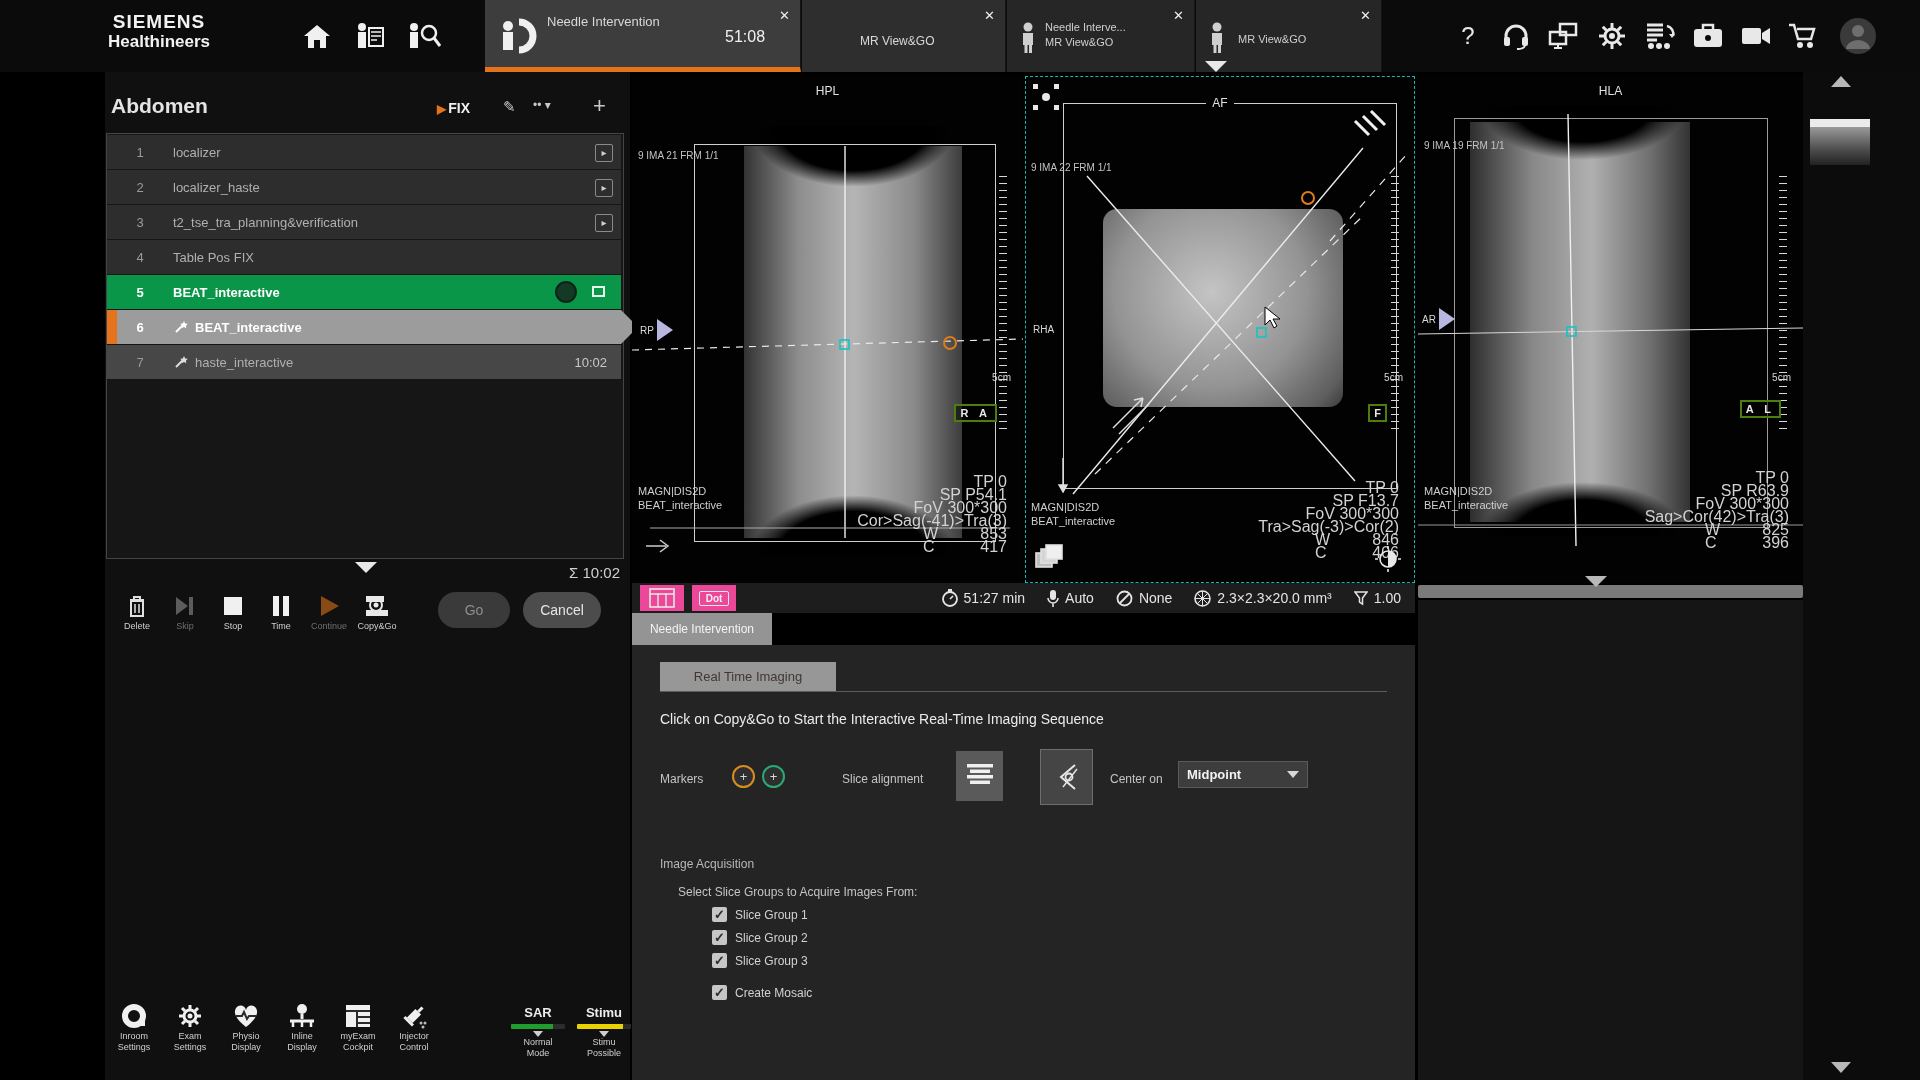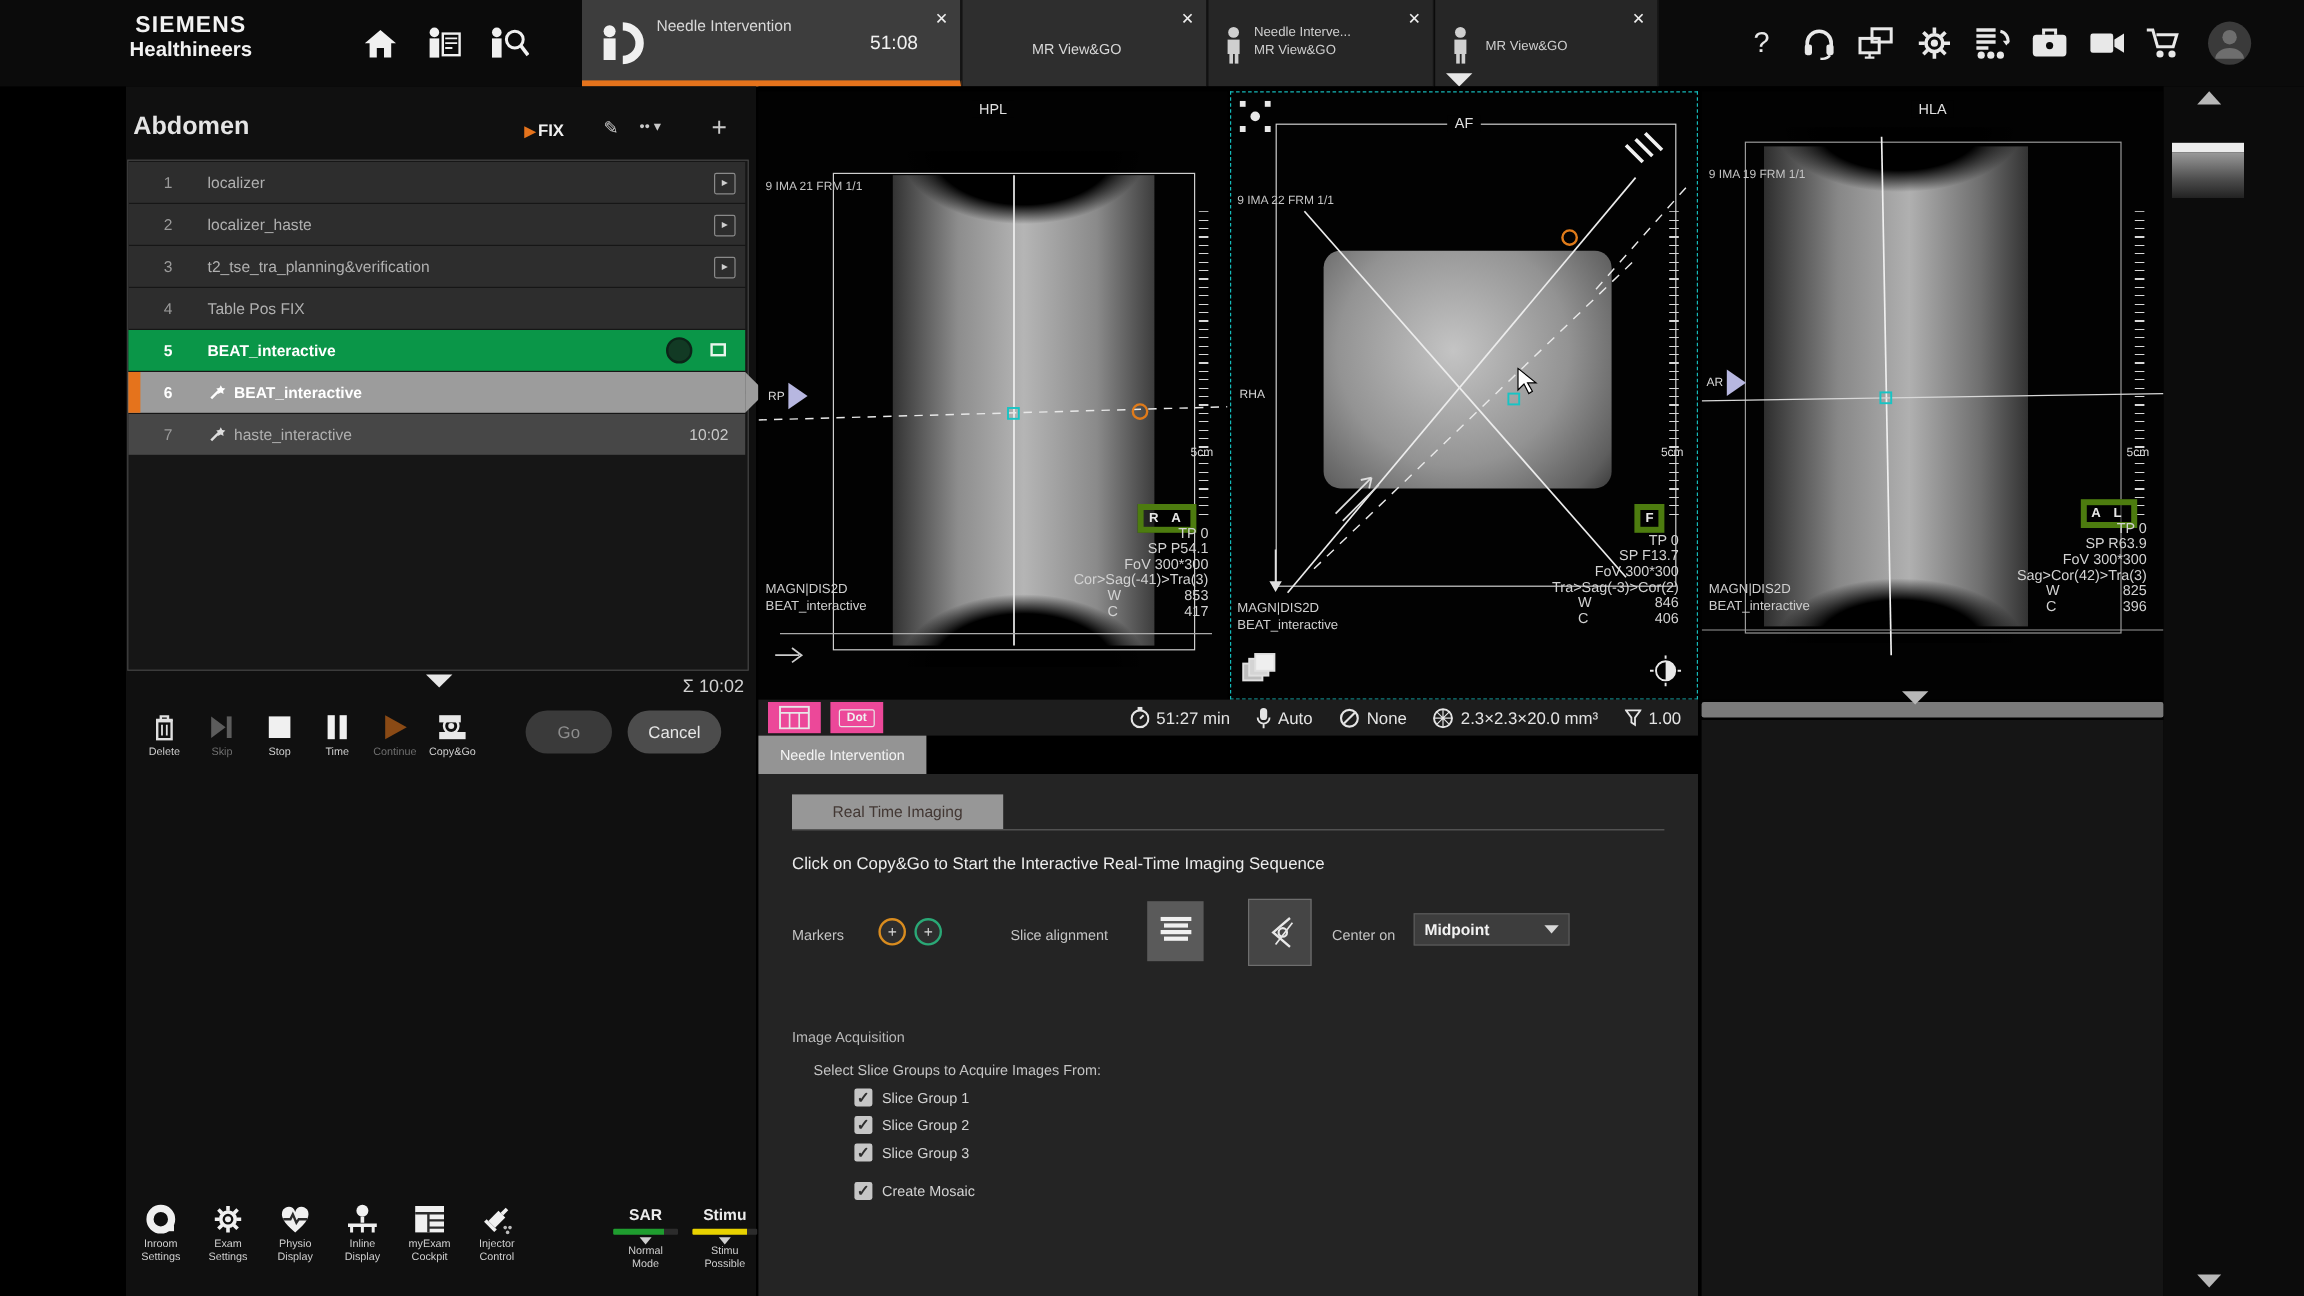--- a/index.html
+++ b/index.html
@@ -66,23 +66,23 @@
   .vp{position:absolute;top:4px;height:507px;background:#020202;overflow:hidden;}
   .vp.selected{outline:1px dashed #15b8b8;outline-offset:-1px;}
   .vp-title{position:absolute;left:0;right:0;text-align:center;font-size:12px;color:#e0e0e0;z-index:6;}
   .vp-title span{background:#020202;padding:0 6px;}
   .vp-ima{position:absolute;font-size:10px;color:#c4c4c4;z-index:6;}
   .slicerect{position:absolute;border:1px solid #cfcfcf;z-index:3;}
   .band{position:absolute;z-index:1;}
   .ruler{position:absolute;width:8px;background:
      repeating-linear-gradient(180deg,#d8d8d8 0 1px,transparent 1px 7px);z-index:5;}
   .rlab{position:absolute;font-size:10px;color:#d8d8d8;z-index:6;}
-  .obox{position:absolute;border:5px solid #4d7c0f;color:#e8e8e8;font-size:11px;font-weight:bold;
-        padding:1px 4px;letter-spacing:4px;z-index:6;background:rgba(0,0,0,.5);margin-top:16px;}
-  .vinfo{position:absolute;text-align:right;font-size:12px;color:#d2d2d2;line-height:13px;z-index:6;}
+  .obox{position:absolute;border:2px solid #4d7c0f;color:#e8e8e8;font-size:11px;font-weight:bold;
+        padding:1px 4px;letter-spacing:4px;z-index:6;background:rgba(0,0,0,.5);}
+  .vinfo{position:absolute;text-align:right;font-size:16px;color:#d2d2d2;line-height:13px;z-index:6;margin-top:37px;}
   .wc{display:flex;justify-content:space-between;width:84px;margin-left:auto;}
   .vmode{position:absolute;font-size:11px;color:#cfcfcf;line-height:14px;z-index:6;}
   .smark{position:absolute;z-index:7;font-size:10px;color:#d8d8d8;display:flex;align-items:center;gap:3px;}
   .smark .tri{width:0;height:0;border-top:11px solid transparent;border-bottom:11px solid transparent;border-left:16px solid #b7b7e0;}
   .ovl{position:absolute;left:0;top:0;z-index:4;}
   
   .statbar{position:absolute;left:632px;top:583px;width:783px;height:30px;background:#1d1d1d;display:flex;align-items:center;}
   .sbtn{width:44px;height:26px;margin-left:8px;background:#ec4899;display:flex;align-items:center;justify-content:center;cursor:pointer;}
   .dotbox{border:1px solid #e8e8e8;color:#f0f0f0;font-size:10px;font-weight:bold;padding:1px 6px;border-radius:2px;}
   .stats{margin-left:auto;display:flex;align-items:center;gap:22px;padding-right:14px;}

